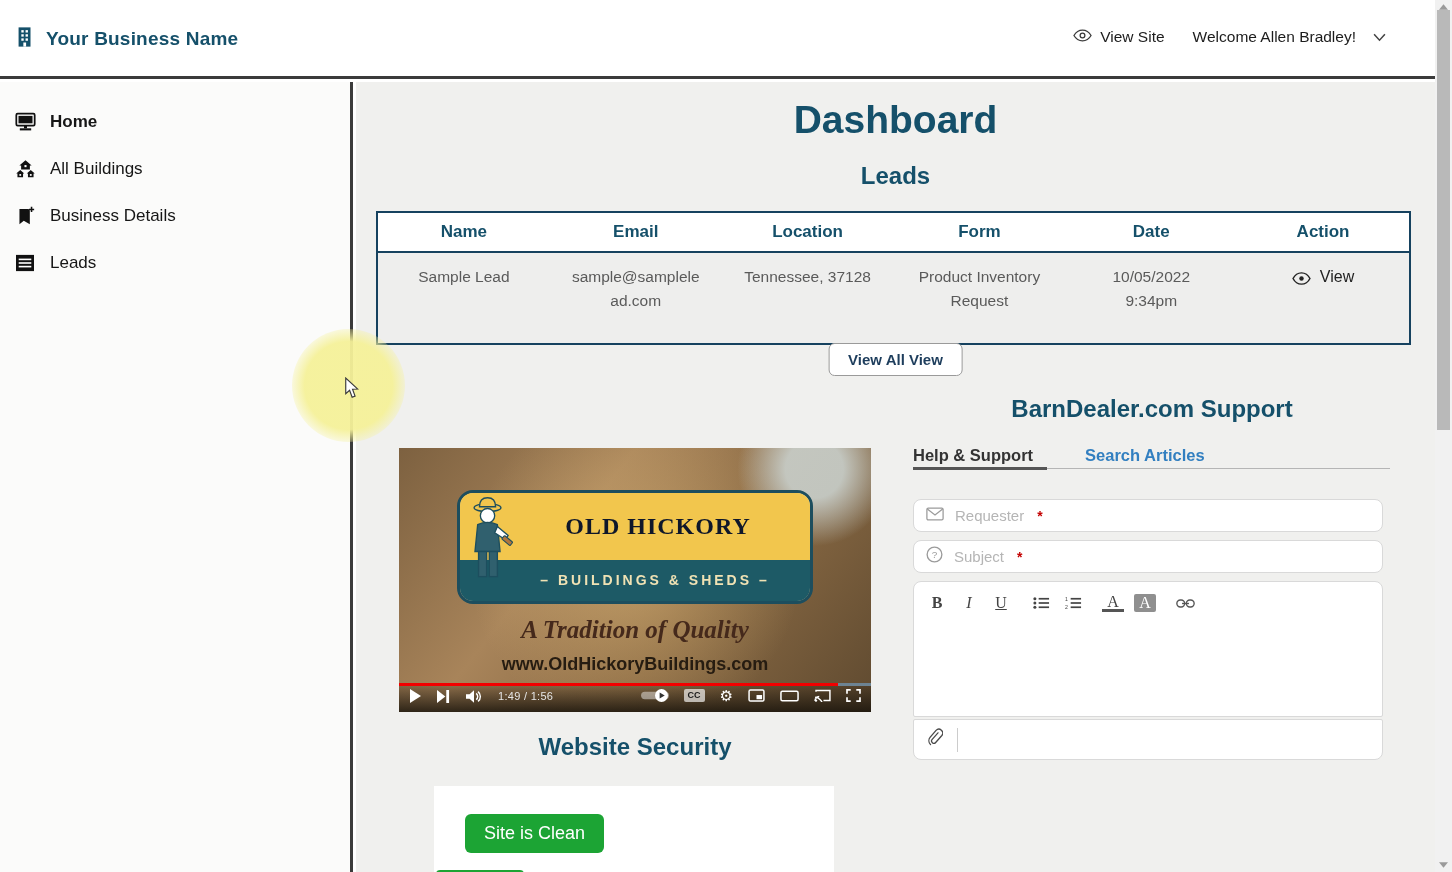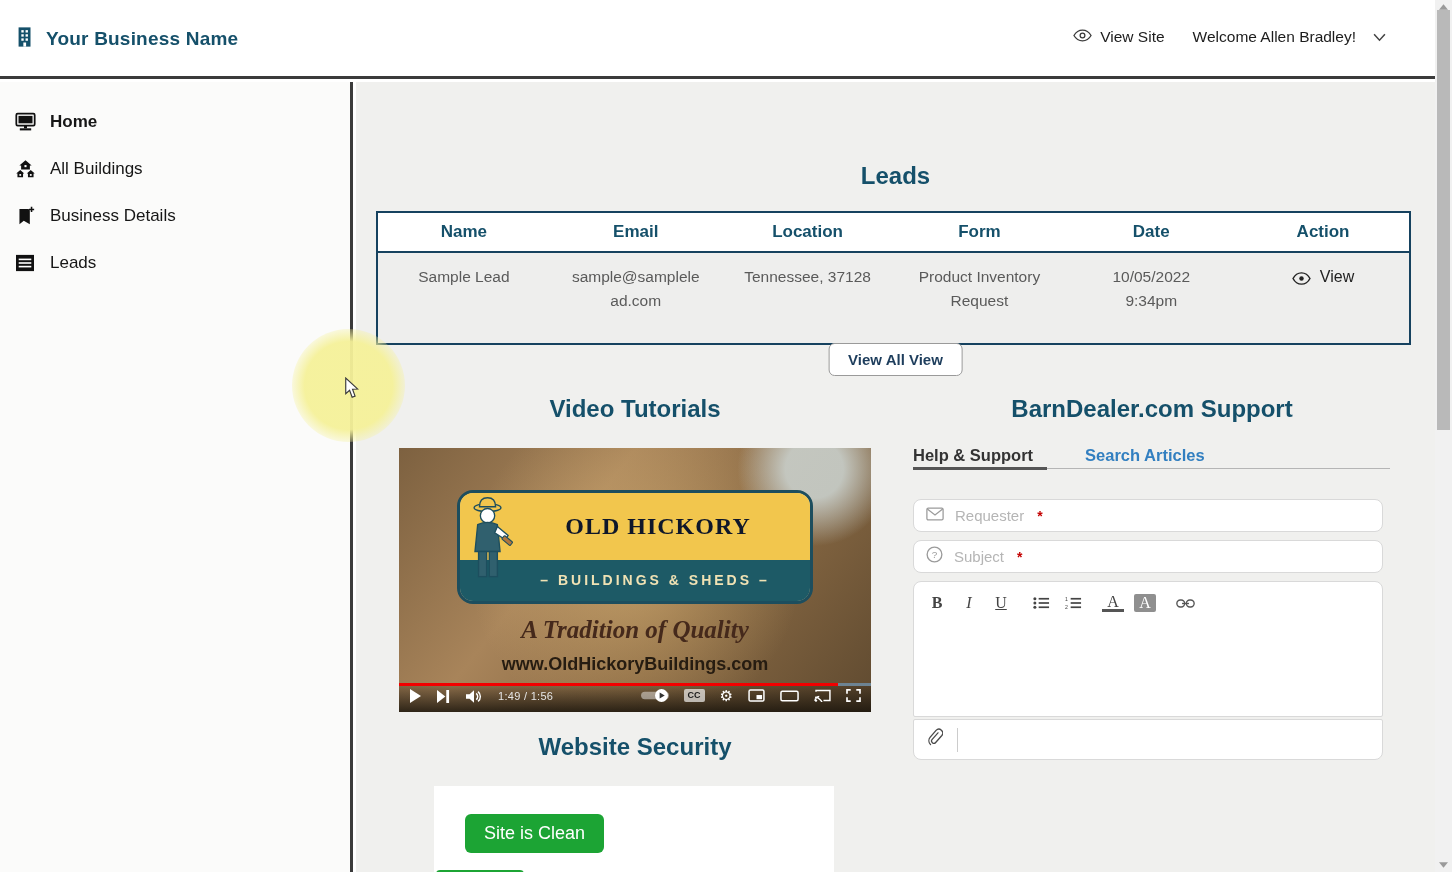--- a/index.html
+++ b/index.html
@@ -224,20 +224,21 @@
               <line x1="4" y1="10" x2="18" y2="10"></line>
               <line x1="4" y1="14" x2="18" y2="14"></line>
             </g>
           </svg>
       </span>
       <span>Leads</span>
     </div>
   </div>
 
   <div class="main">
+    <div class="h1">Dashboard</div>
     <div class="h2-leads">Leads</div>
 
     <div class="leads-table">
       <div class="t-head">
         <div class="th">Name</div>
         <div class="th">Email</div>
         <div class="th">Location</div>
         <div class="th">Form</div>
         <div class="th">Date</div>
         <div class="th">Action</div>
@@ -255,21 +256,20 @@
                 <circle cx="11" cy="7.5" r="2.6" fill="#222"></circle>
               </svg>
           </span>
           <span class="lbl">View</span>
         </div>
       </div>
     </div>
 
     <button class="view-all-btn">View All View</button>
 
-    <div class="video-h section-h">Video Tutorials</div>
     <div class="player">
       <div class="logo-banner">
         <div class="logo-top">
             <span>OLD HICKORY</span>
           </div>
         <div class="logo-bottom">
             <span>– BUILDINGS &amp; SHEDS –</span>
           </div>
       </div>
       <div class="worker">

